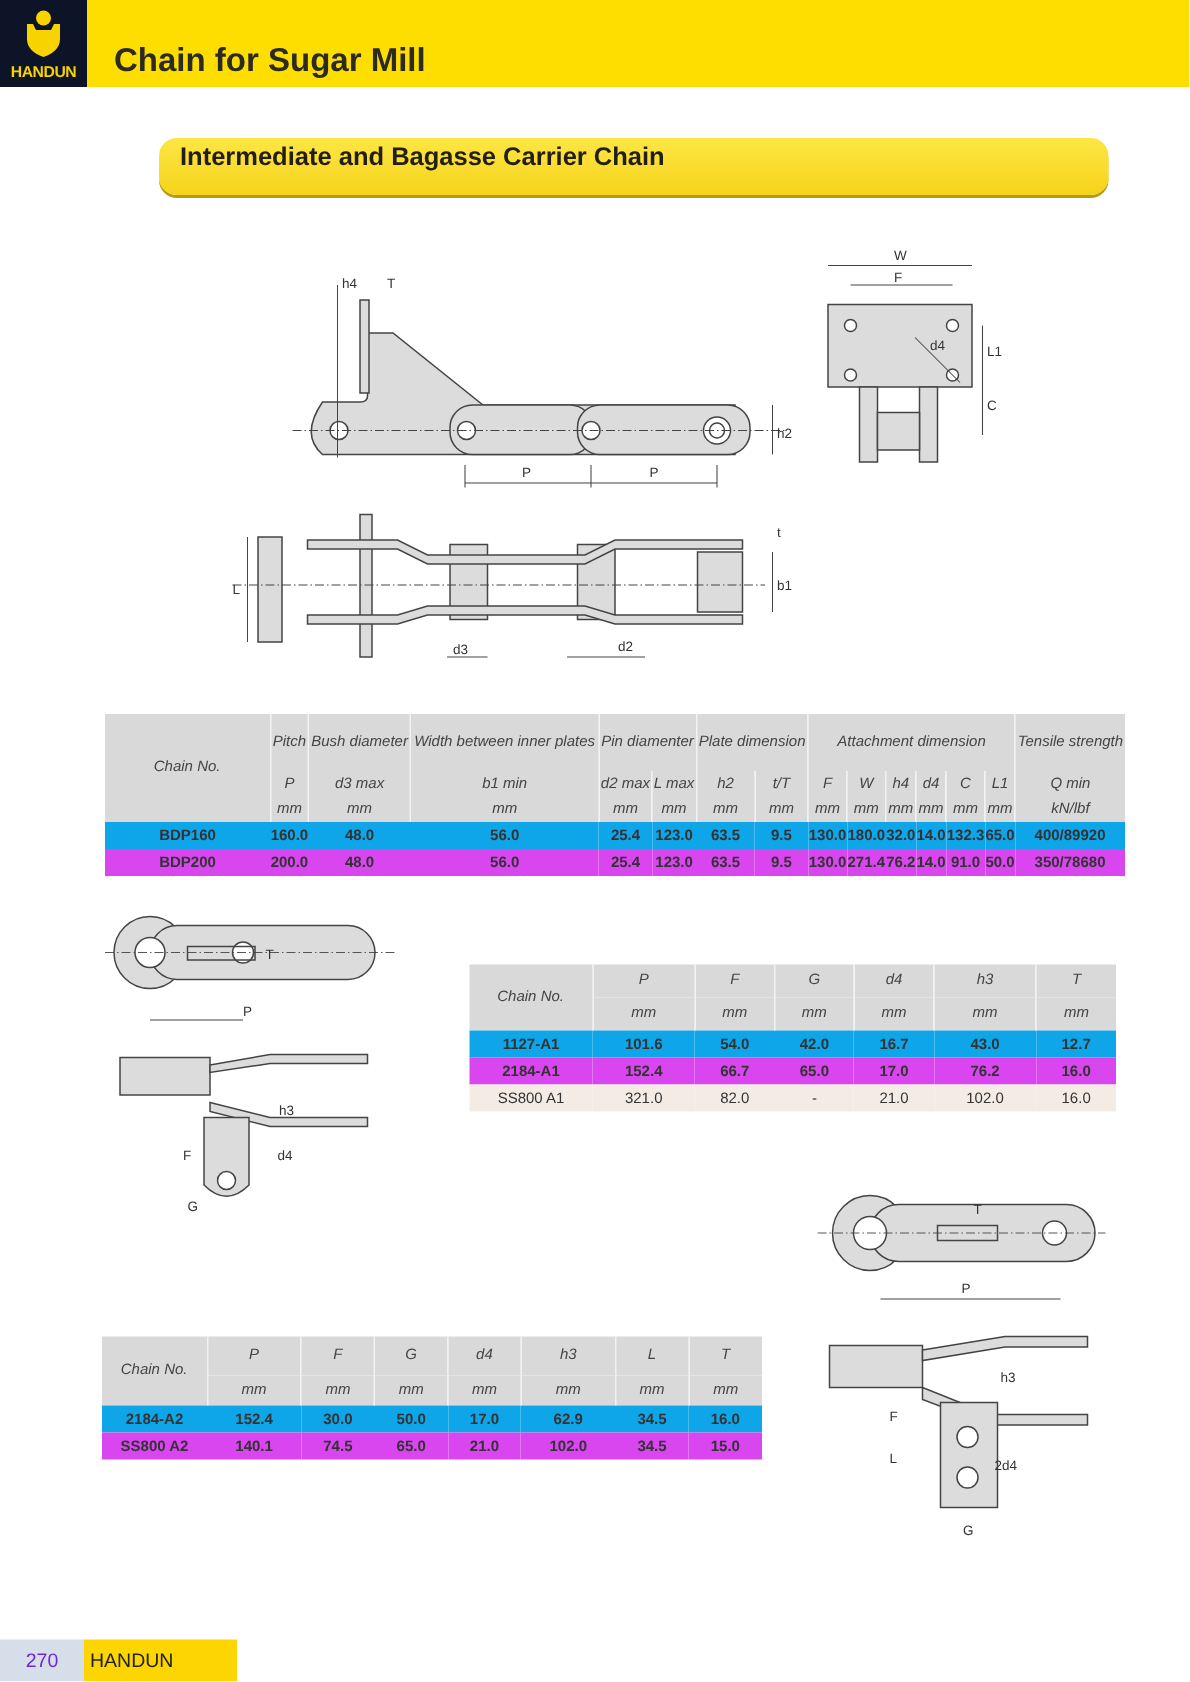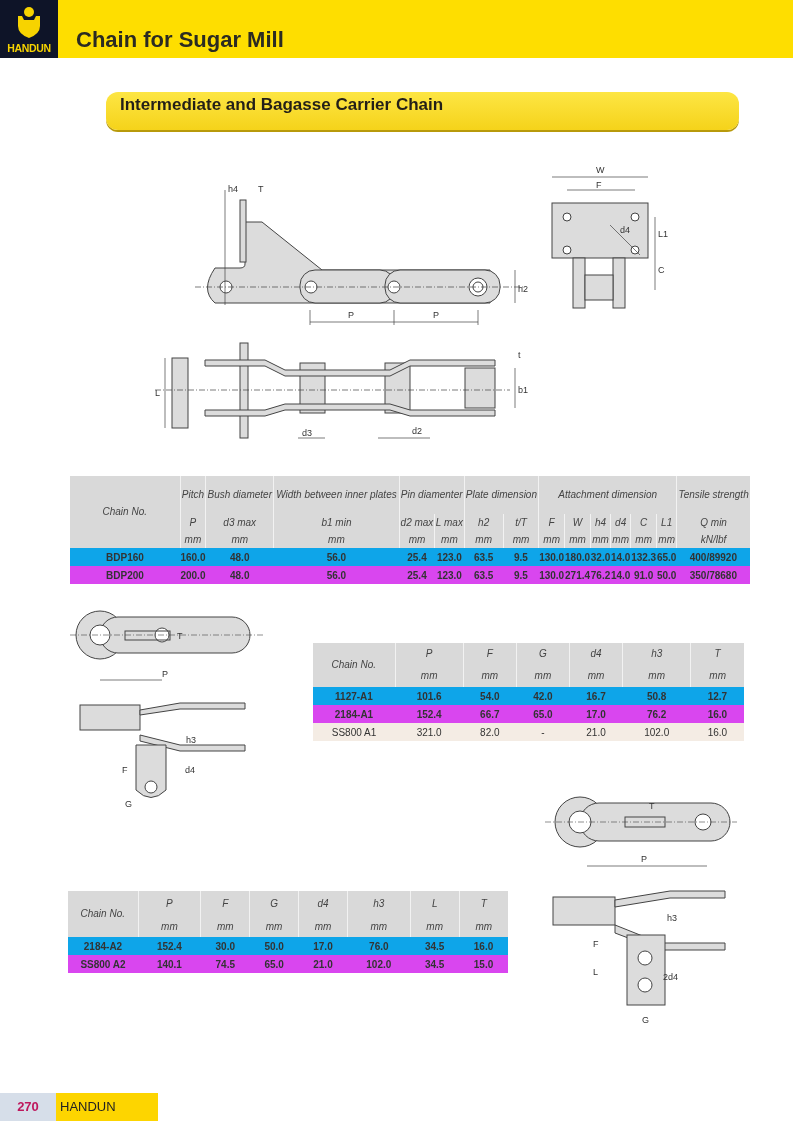--- a/index.html
+++ b/index.html
@@ -14,21 +14,21 @@
   table { border-collapse: collapse; position: absolute; font-size: 10px; }
   th, td { text-align: center; font-weight: normal; padding: 0; }
   th { background: #d9d9d9; font-style: italic; color: #444; border-left: 1px solid #f2f2f2; line-height: 10px; }
   td { height: 18px; color: #333; }
   tr.row-a td { background: #0ea5e9; font-weight: bold; }
   tr.row-b td { background: #d946ef; font-weight: bold; }
   tr.row-c td { background: #f4ece4; margin-left: 44px; }
   .t1 { left: 70px; top: 476px; width: 680px; }
   .t2 { left: 313px; top: 643px; width: 431px; }
   .t3 { left: 68px; top: 891px; width: 440px; }
-  .footer-num { position: absolute; left: 0; top: 1093px; width: 56px; height: 28px; background: #d6dee9; font-size: 13px; text-align: center; line-height: 28px; color: #be185d; font-weight: bold; }
+  .footer-num { position: absolute; left: 0; top: 1093px; width: 56px; height: 28px; background: #d6dee9; font-size: 13px; text-align: center; line-height: 28px; color: #6d28d9; }
   .footer-brand { position: absolute; left: 56px; top: 1093px; width: 102px; height: 28px; background: #fdd500; font-size: 13px; line-height: 28px; padding-left: 4px; color: #222; }
   .diagram { position: absolute; }
   .lbl { font-family: "Liberation Sans", sans-serif; font-size: 9px; fill: #333; }
 </style>
 </head>
 <body>
 
 <div class="header">
   <div class="logo">
     <svg class="logo-shield" viewBox="0 0 24 34">
@@ -243,21 +243,21 @@
     <th>mm</th>
     <th>mm</th>
     <th>mm</th>
   </tr>
   <tr class="row-a">
     <td>1127-A1</td>
         <td>101.6</td>
         <td>54.0</td>
         <td>42.0</td>
         <td>16.7</td>
-        <td>50.8</td>
+        <td>43.0</td>
         <td>12.7</td>
   </tr>
   <tr class="row-b">
     <td>2184-A1</td>
         <td>152.4</td>
         <td>66.7</td>
         <td>65.0</td>
         <td>17.0</td>
         <td>76.2</td>
         <td>16.0</td>
@@ -317,21 +317,21 @@
     <th>mm</th>
     <th>mm</th>
     <th>mm</th>
   </tr>
   <tr class="row-a">
     <td>2184-A2</td>
         <td>152.4</td>
         <td>30.0</td>
         <td>50.0</td>
         <td>17.0</td>
-        <td>76.0</td>
+        <td>62.9</td>
         <td>34.5</td>
         <td>16.0</td>
   </tr>
   <tr class="row-b">
     <td>SS800 A2</td>
         <td>140.1</td>
         <td>74.5</td>
         <td>65.0</td>
         <td>21.0</td>
         <td>102.0</td>

